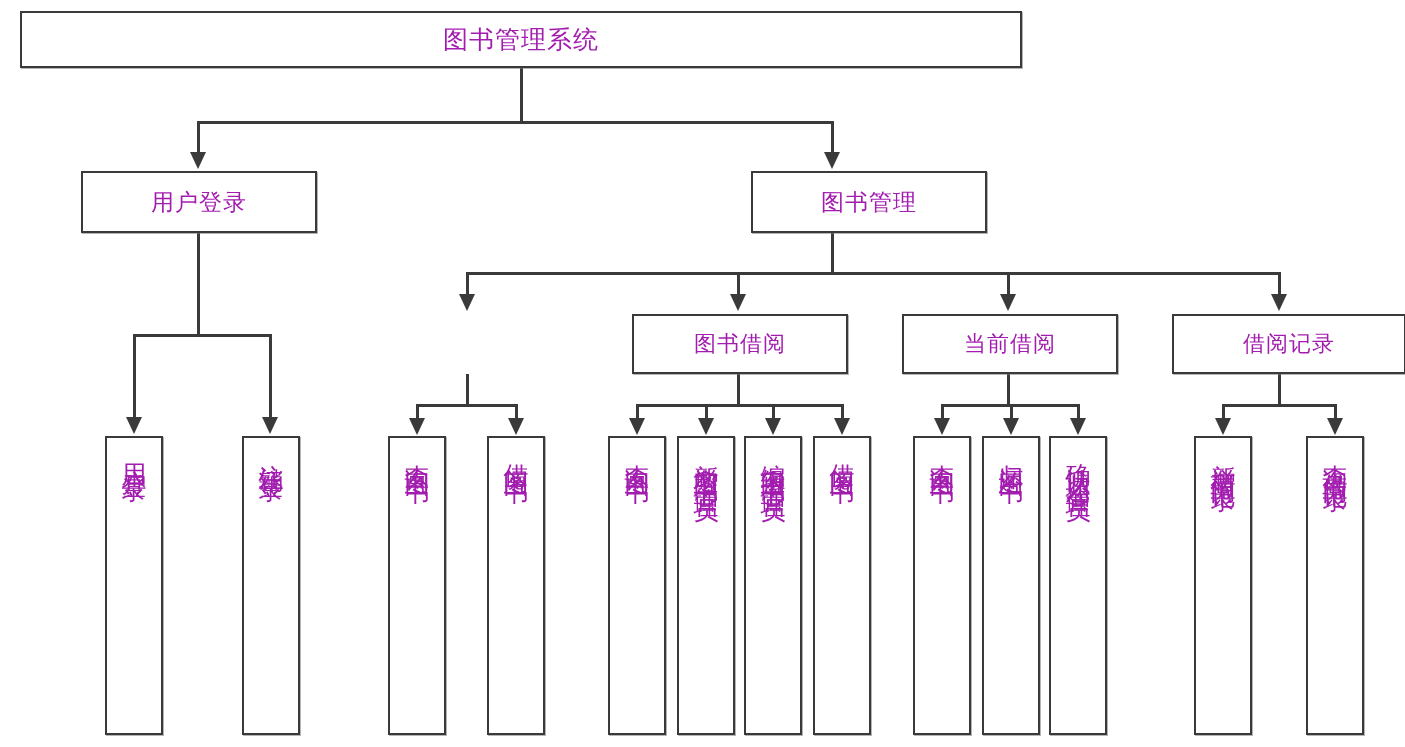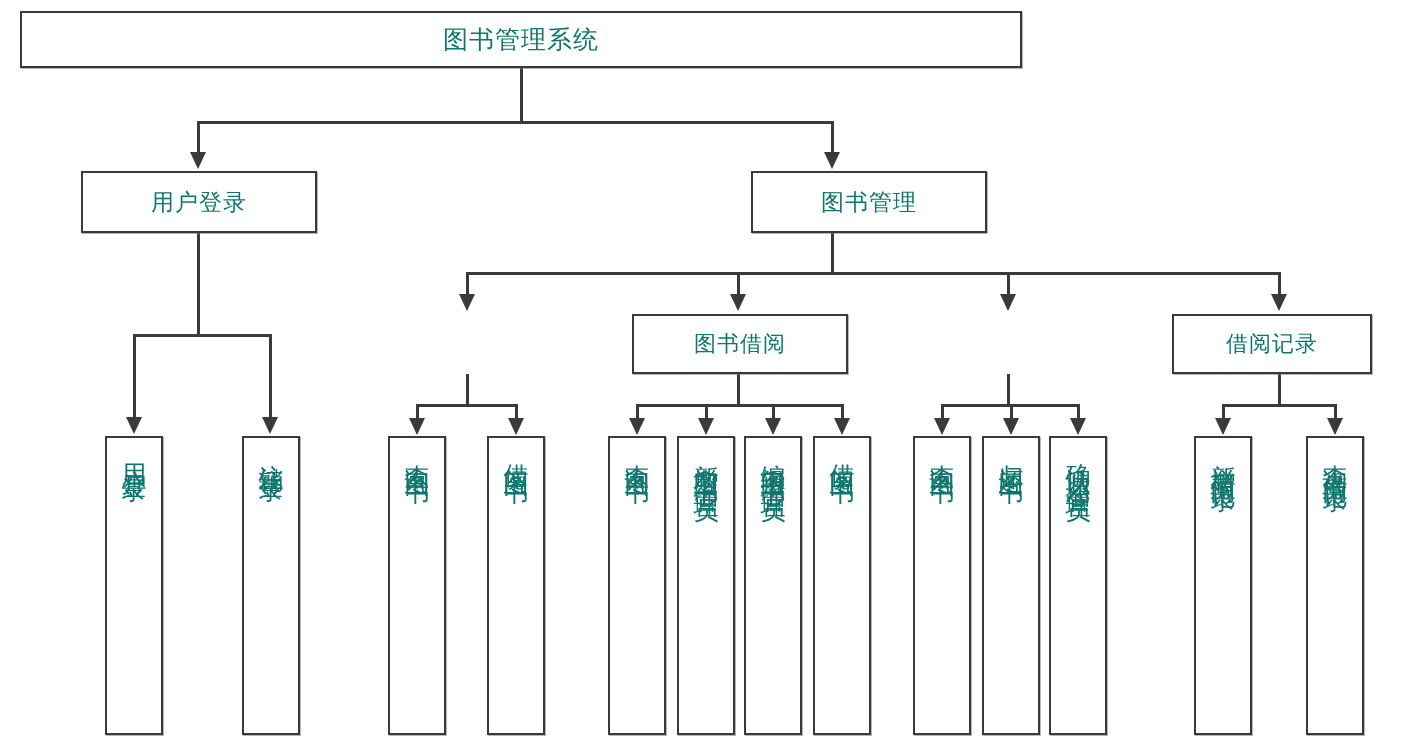--- a/index.html
+++ b/index.html
@@ -16,21 +16,21 @@
     overflow: hidden;
   }
   
   .node {
     position: absolute;
     background: #ffffff;
     border: 2px solid #3a3a3a;
     display: flex;
     align-items: center;
     justify-content: center;
-    color: #0f766e;
+    color: #a21caf;
     box-shadow: 1px 1px 0 rgba(120,120,120,0.55);
   }
   .node .label {
     text-align: center;
     letter-spacing: 1px;
     line-height: 1.25;
     user-select: none;
   }
   .node.root .label   { font-size: 25px; }
   .node.lvl1 .label   { font-size: 23px; }
@@ -146,21 +146,24 @@
   <div class="node lvl1" style="left:81px; top:171px; width:236px; height:62px;">
     <span class="label">用户登录</span>
   </div>
   <div class="node lvl1" style="left:712px; top:171px; width:236px; height:62px;margin-left:39px;">
     <span class="label">图书管理</span>
   </div>
 
   <div class="node lvl2" style="left:632px; top:314px; width:216px; height:60px;justify-content:center;">
     <span class="label">图书借阅</span>
   </div>
-  <div class="node lvl2" style="left:1172px; top:314px; width:200px; height:60px;">
+  <div class="node lvl2" style="left:902px; top:314px; width:216px; height:60px;">
+    <span class="label">当前借阅</span>
+  </div>
+  <div class="node lvl2" style="left:1172px; top:314px; width:234px; height:60px;">
     <span class="label">借阅记录</span>
   </div>
 
   <div class="node leaf" style="left:105px; top:436px; width:58px; height:299px;">
     <span class="label">用户登录</span>
   </div>
   <div class="node leaf" style="left:242px; top:436px; width:58px; height:299px;">
     <span class="label">注销登录</span>
   </div>
 

